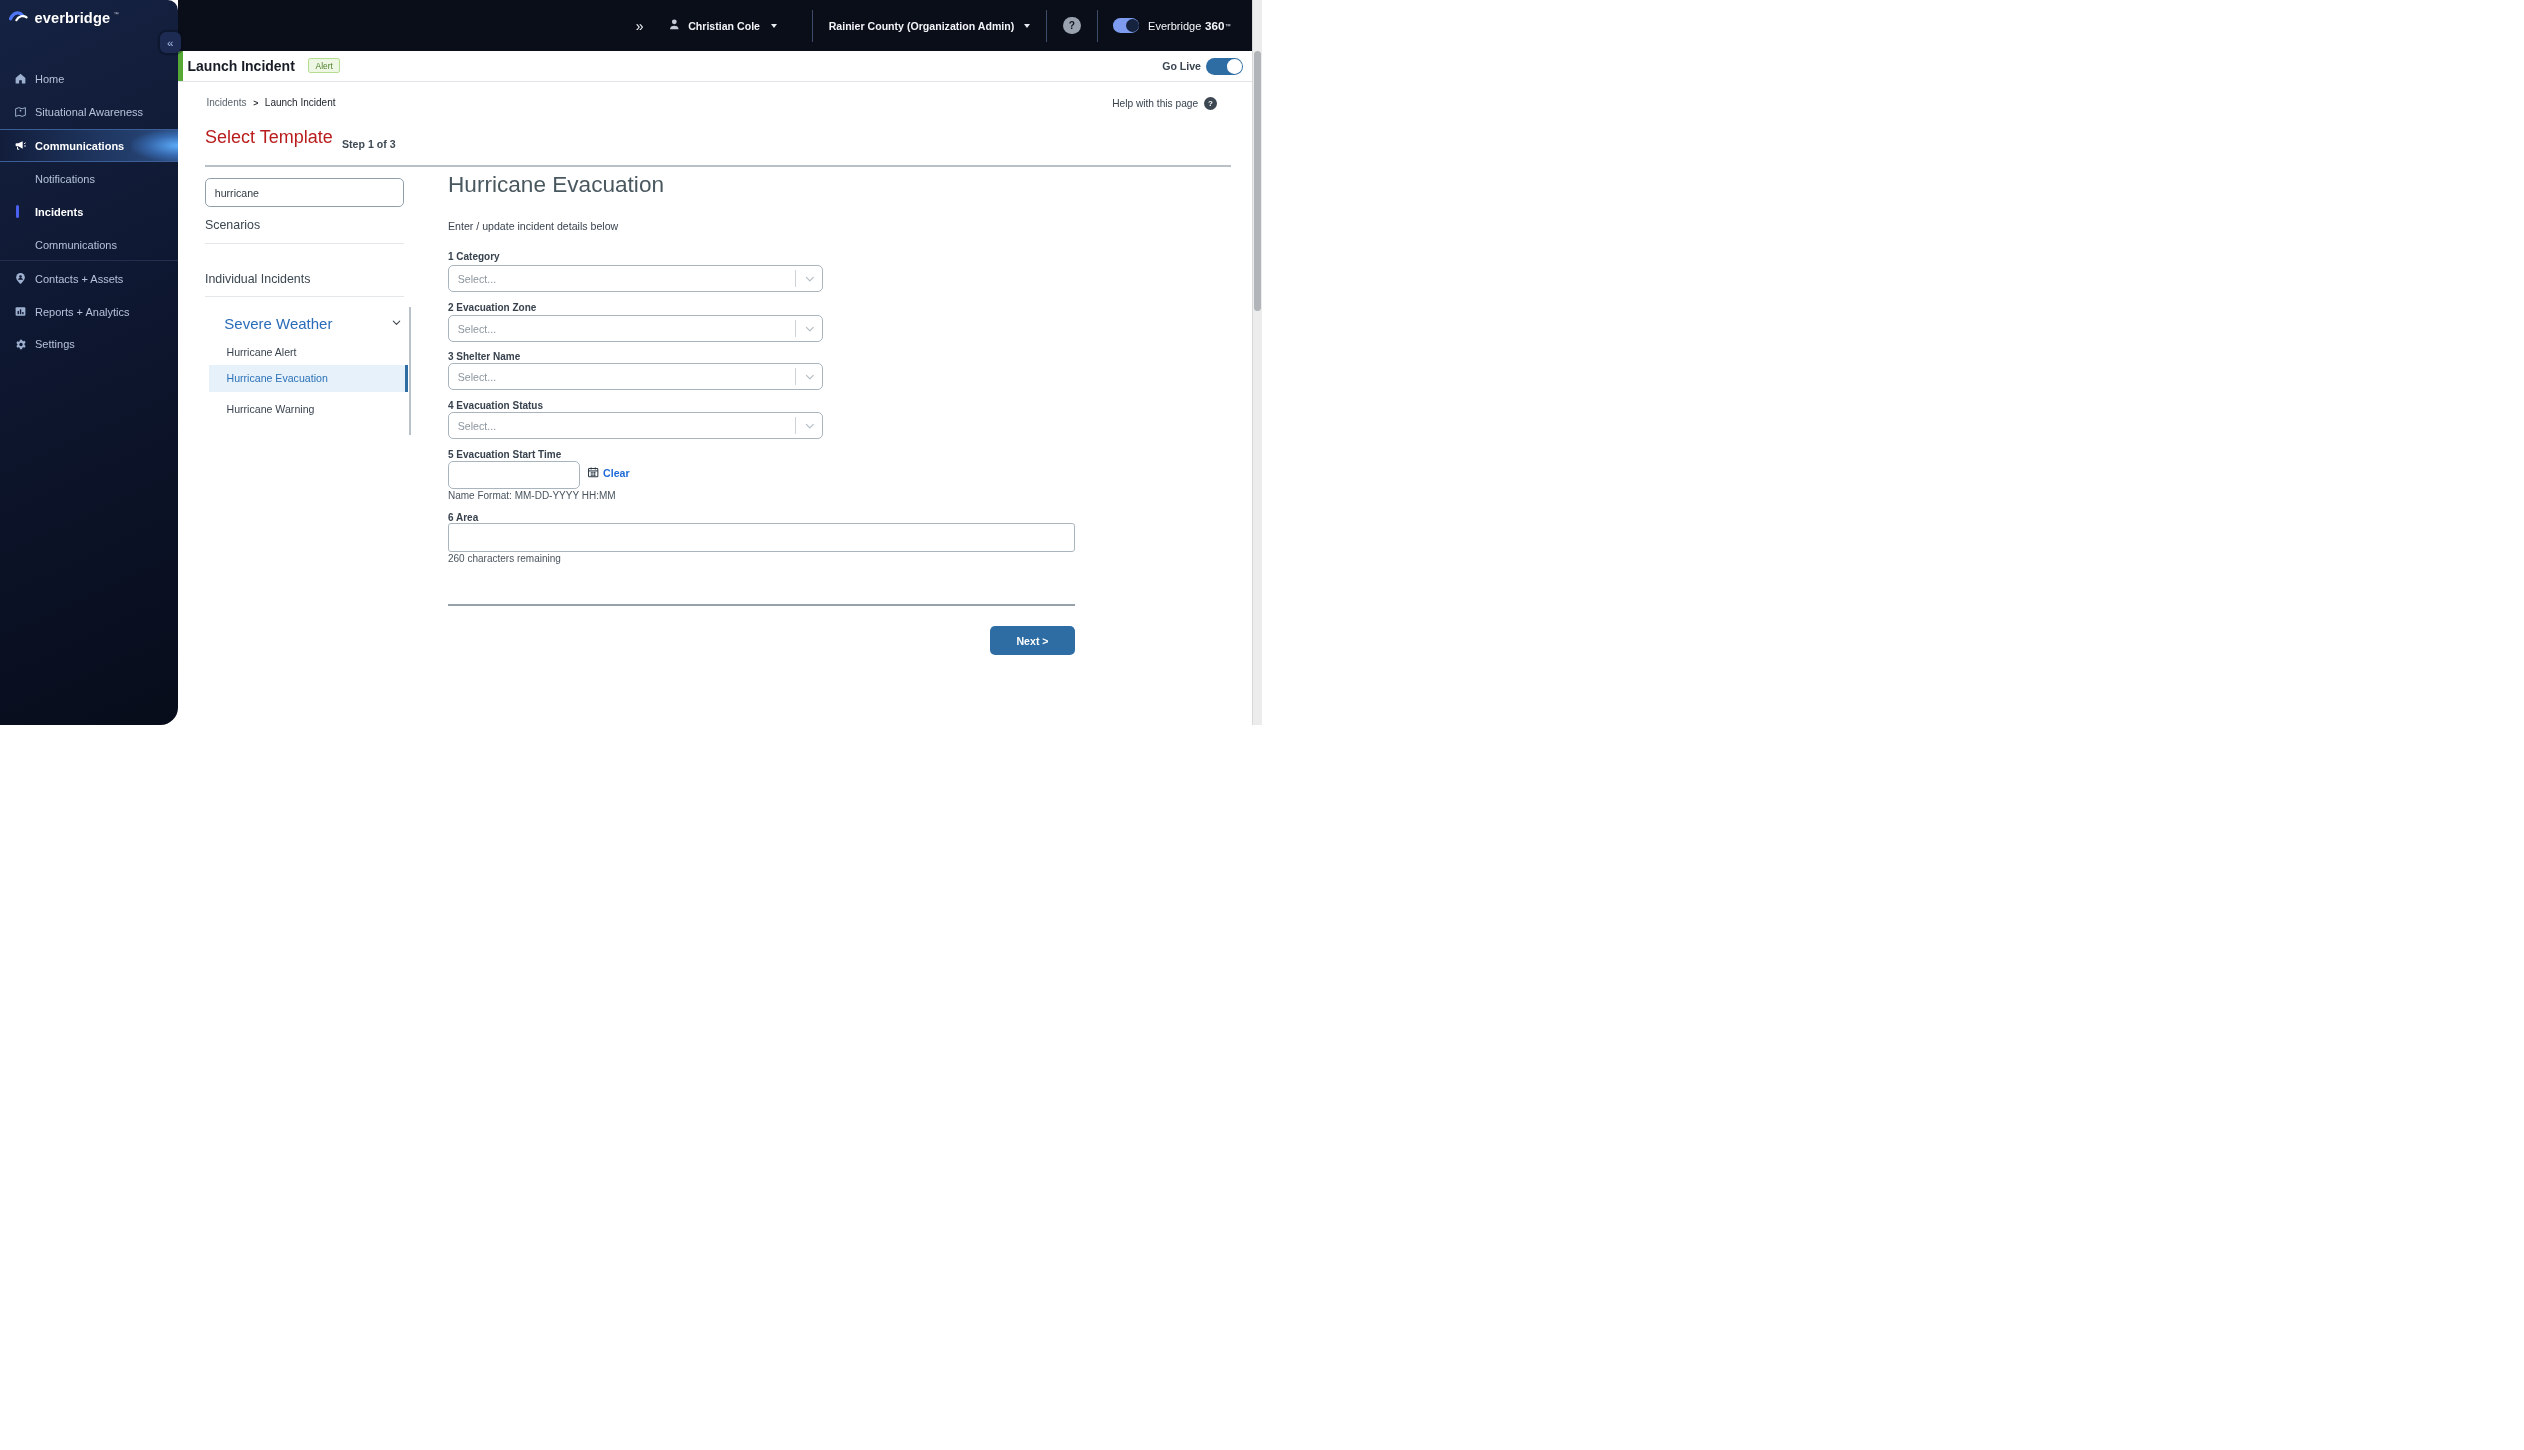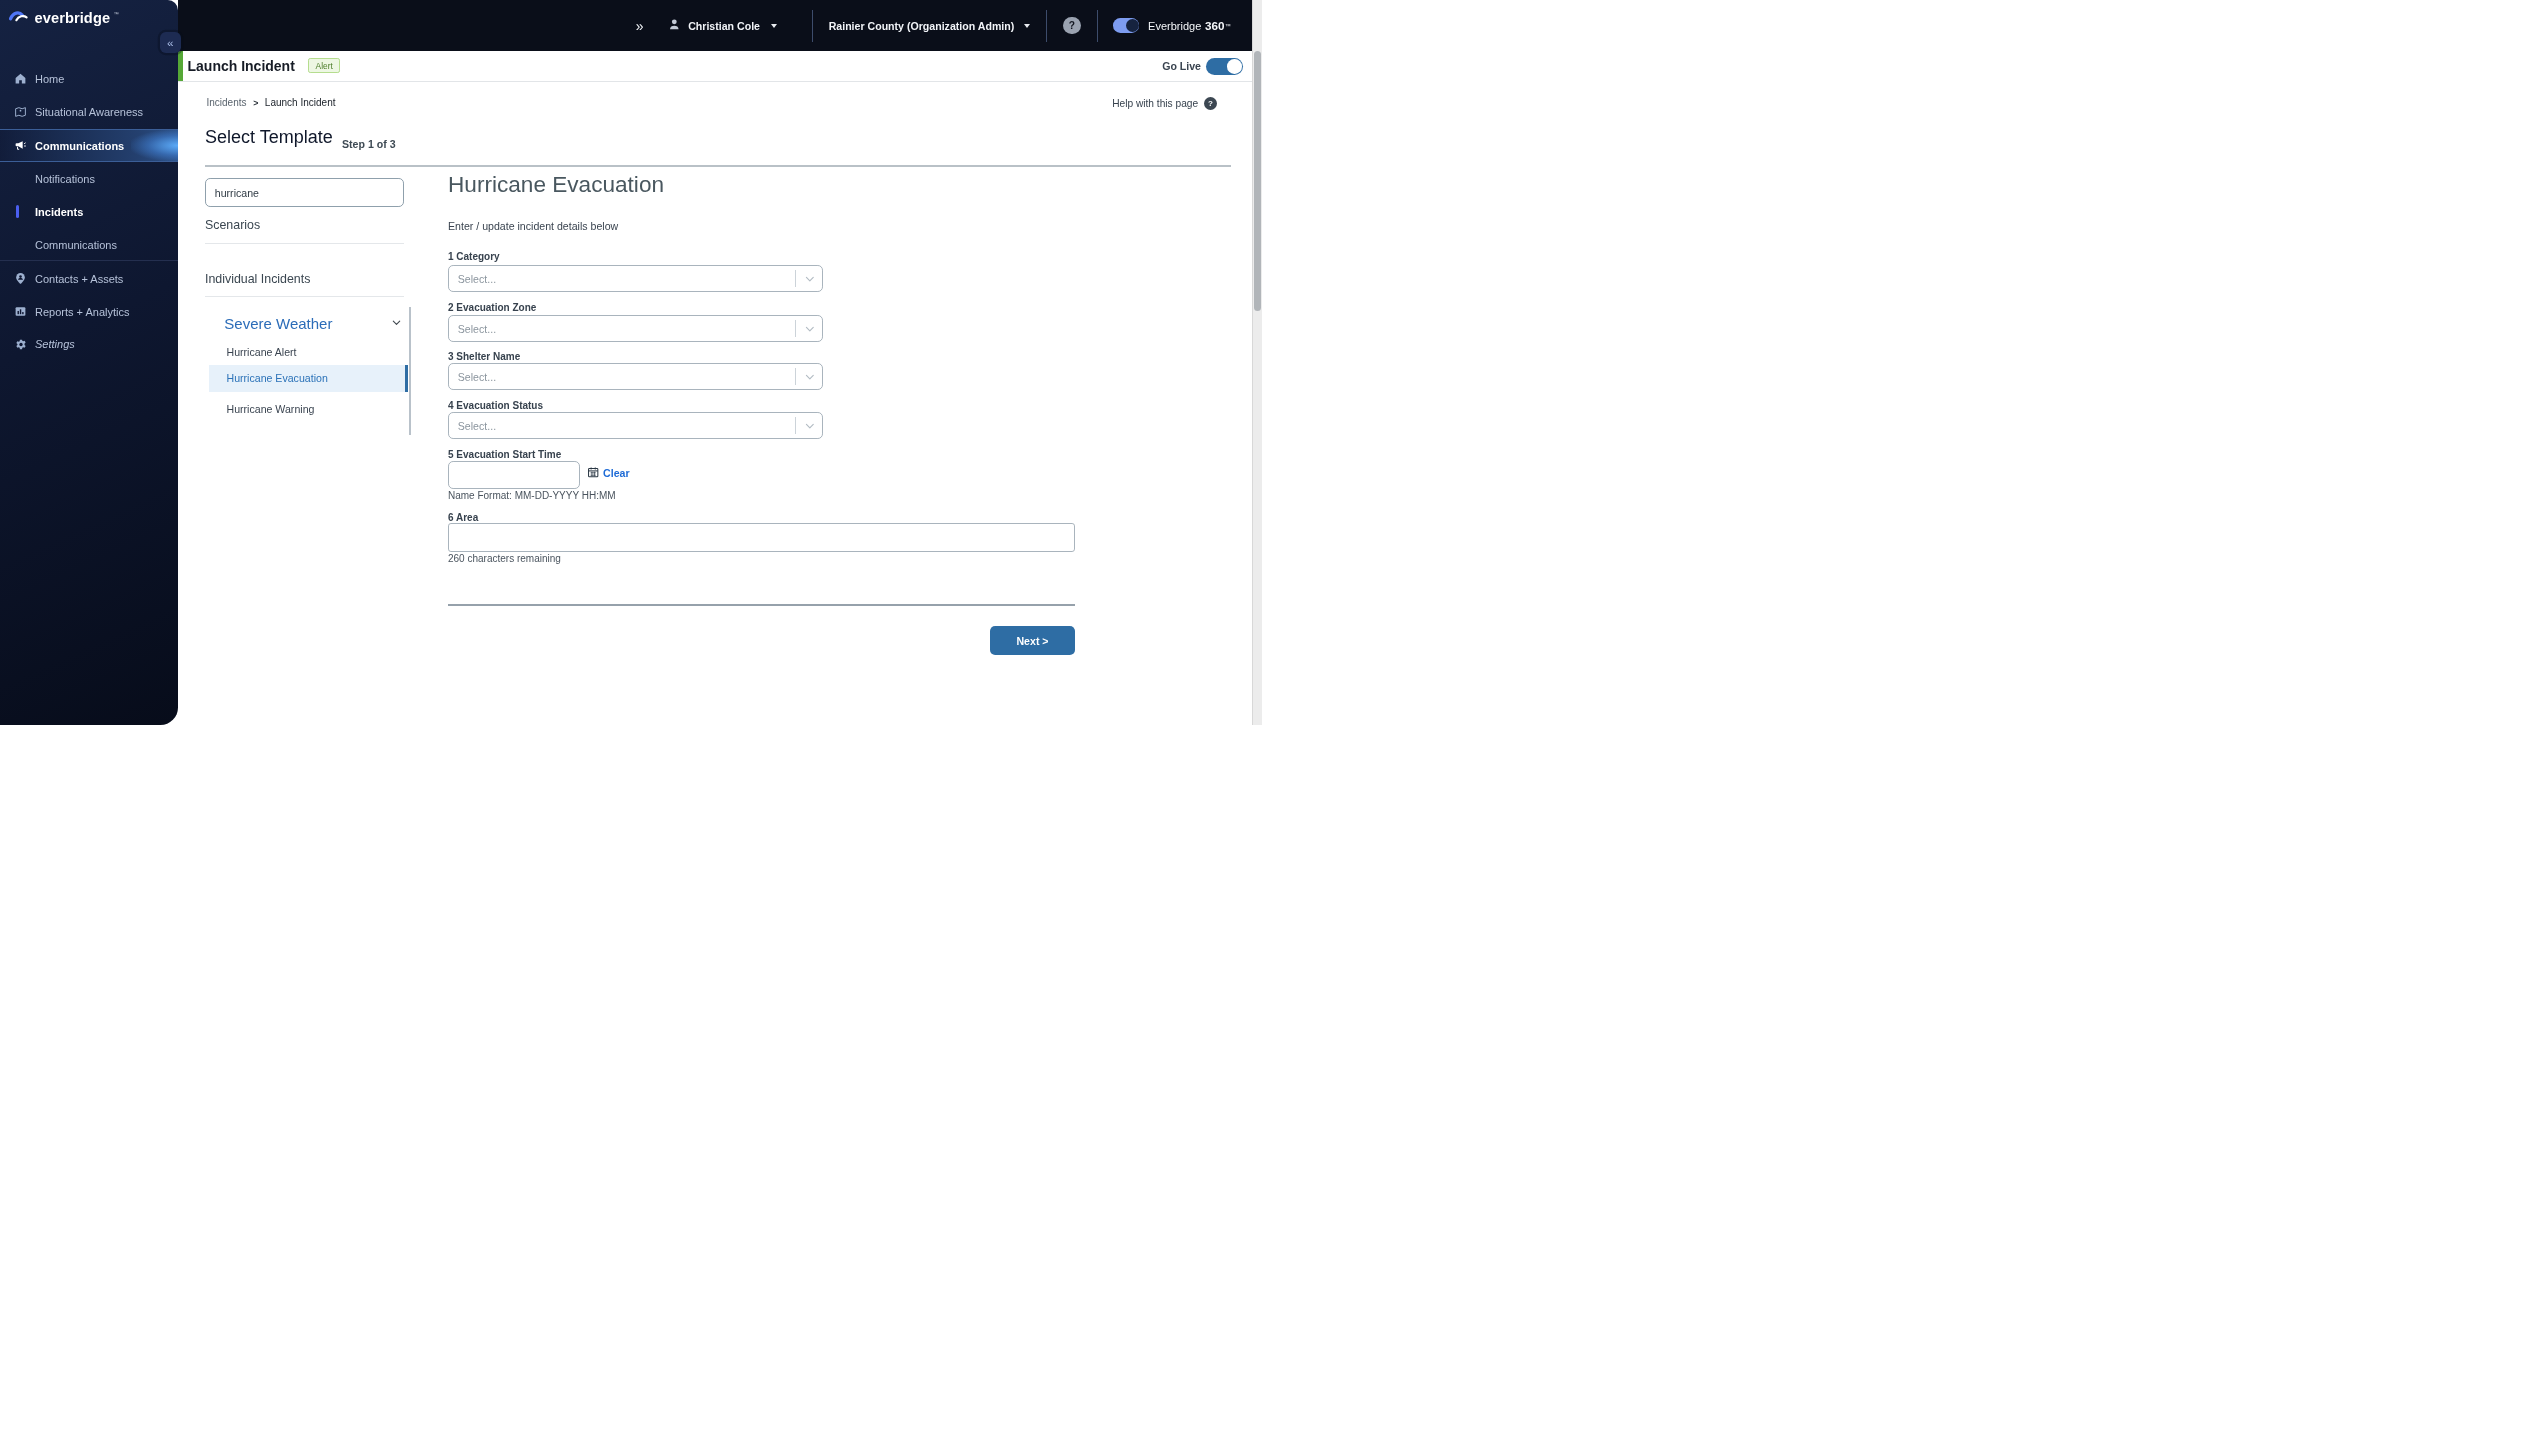--- a/index.html
+++ b/index.html
@@ -50,21 +50,21 @@
   .go-live-toggle .knob { position:absolute; right:1.5px; top:1.5px; width:14.6px; height:14.6px; border-radius:50%; background:#ffffff; }
 
   
   .content { position:absolute; left:178px; right:0; top:82px; bottom:0; background:#ffffff; }
   .breadcrumb { position:absolute; left:28.5px; top:15.3px; font-size:10px; display:flex; gap:6.6px; align-items:center; }
   .bc-section { color:#5a646e; cursor:pointer; }
   .bc-sep { color:#2b323a; font-weight:bold; font-size:8.8px; }
   .bc-current { color:#20262e; }
   .help-link { position:absolute; right:45px; top:14.6px; display:flex; align-items:center; gap:5.8px; font-size:10.2px; color:#37424e; cursor:pointer; }
   .help-circle { width:13px; height:13px; border-radius:50%; background:#3c4752; color:#ffffff; font-size:8px; font-weight:bold; display:flex; align-items:center; justify-content:center; }
-  .wizard-heading { position:absolute; left:27px; top:45px; font-size:18px; color:#0f172a; }
+  .wizard-heading { position:absolute; left:27px; top:45px; font-size:18px; color:#b91c1c; }
   .wizard-step { position:absolute; left:164px; top:56px; font-size:10.6px; font-weight:bold; color:#3e4a54; }
   .heading-divider { position:absolute; left:27px; width:1026px; top:83px; height:1.5px; background:#b9c1c7; }
 
   
   .search-input { position:absolute; left:27px; top:96px; width:199px; height:29px; border:1.1px solid #8fa0ac; border-radius:5.1px; font-size:10.6px; color:#2f3a44; padding:0 8.8px; font-family:"Liberation Sans",sans-serif; outline:none; background:#fff; }
   .panel-h { position:absolute; left:27px; font-size:12.4px; color:#3a4650; }
   .panel-div { position:absolute; left:27px; width:199px; height:0.7px; background:#e4e7ea; }
   .tree-group { position:absolute; left:31px; top:229px; width:199px; height:23.4px; cursor:pointer; }
   .tree-group-label { position:absolute; left:15.3px; top:4.4px; font-size:15px; color:#2b6cb8; }
   .tree-chevron { position:absolute; left:182px; top:5.8px; }
@@ -202,21 +202,21 @@
         <svg width="13" height="13" viewBox="0 0 24 24">
             <rect x="3" y="4" width="18" height="16" rx="2" fill="#9db0cf"></rect>
             <rect x="6.5" y="11" width="2.6" height="6" fill="#0d1530"></rect>
             <rect x="10.8" y="8" width="2.6" height="9" fill="#0d1530"></rect>
             <rect x="15.1" y="13" width="2.6" height="4" fill="#0d1530"></rect>
           </svg>
       </span>
       <span class="nav-label">Reports + Analytics</span>
     </div>
 
-    <div class="nav-row" style="top:329px;font-style:italic;">
+    <div class="nav-row" style="top:329px;">
       <span class="nav-icon">
         <svg width="14" height="14" viewBox="0 0 24 24">
             <path fill="#9db0cf" d="M19.4 13c.04-.32.06-.66.06-1s-.02-.68-.06-1l2.1-1.65-2-3.46-2.5 1a7.3 7.3 0 0 0-1.73-1L14.9 4.2h-4l-.37 2.69c-.62.26-1.2.6-1.73 1l-2.5-1-2 3.46L6.4 12c-.04.32-.06.66-.06 1s.02.68.06 1l-2.1 1.65 2 3.46 2.5-1c.53.4 1.11.74 1.73 1l.37 2.69h4l.37-2.69c.62-.26 1.2-.6 1.73-1l2.5 1 2-3.46-2.1-1.65z"></path>
             <circle cx="12.9" cy="13" r="3.1" fill="#0d1530"></circle>
           </svg>
       </span>
       <span class="nav-label">Settings</span>
     </div>
   </aside>
 

